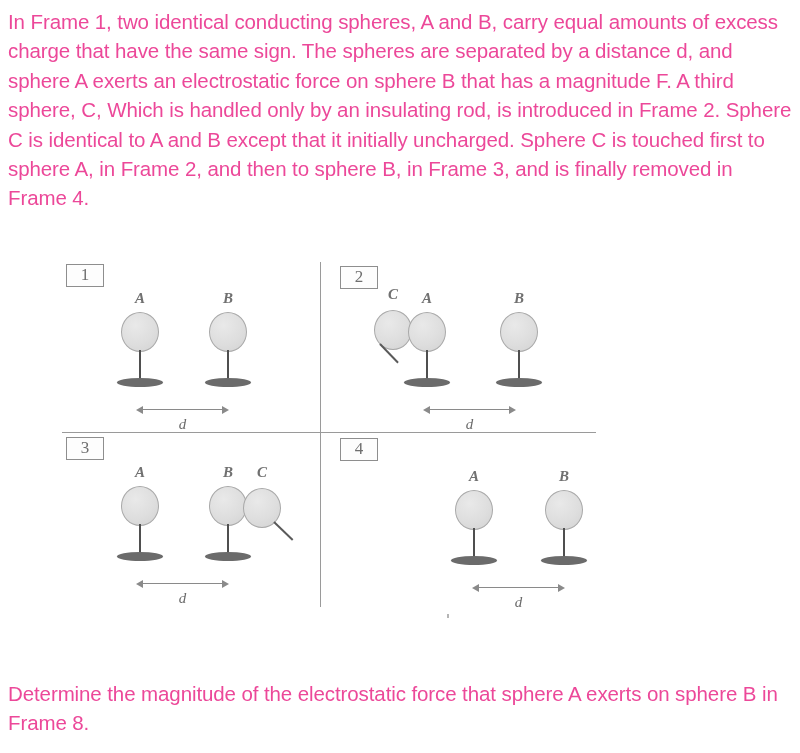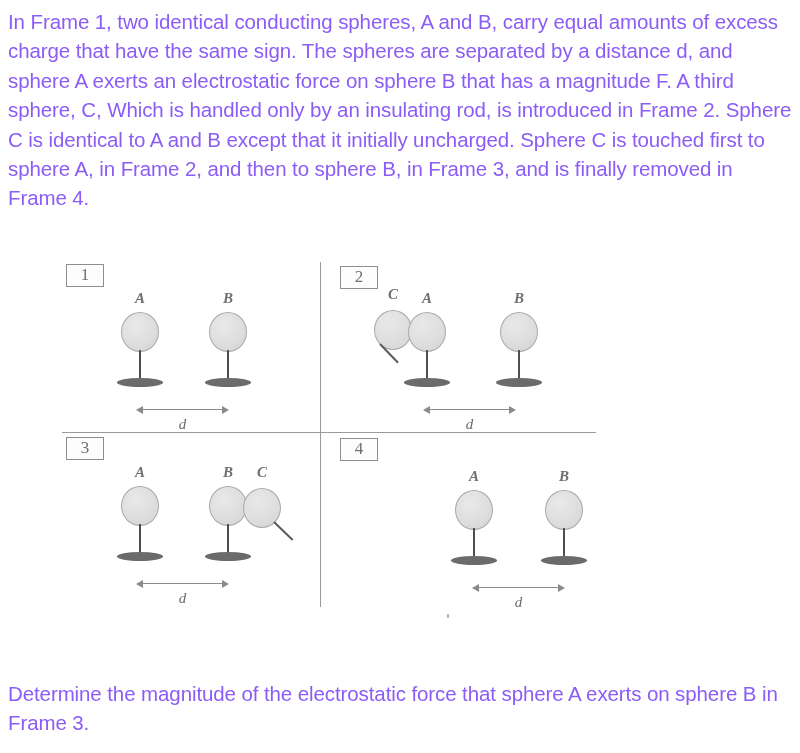--- a/index.html
+++ b/index.html
@@ -17,21 +17,21 @@
   }
 
   
   .prose {
     position: absolute;
     left: 8px;
     width: 784px;
     font-size: 20.5px;
     line-height: 29.4px;
     letter-spacing: -0.1px;
-    color: #8b5cf6;
+    color: #ec4899;
     white-space: pre-line;
   }
   #intro-text { top: 7px; }
   #question-text { top: 679px; }
 
   
   #figure {
     position: absolute;
     left: 0;
     top: 256px;
@@ -286,13 +286,13 @@
       <div class="dim-line"></div>
       <div class="dim-head right"></div>
       <div class="dim-label">d</div>
     </div>
 
     <div class="speck" style="left:127px; top:182px;"></div>
   </div>
 
 </div>
 
-<div class="prose" id="question-text">Determine the magnitude of the electrostatic force that sphere A exerts on sphere B in Frame 3.</div>
+<div class="prose" id="question-text">Determine the magnitude of the electrostatic force that sphere A exerts on sphere B in Frame 8.</div>
 
 </body></html>

